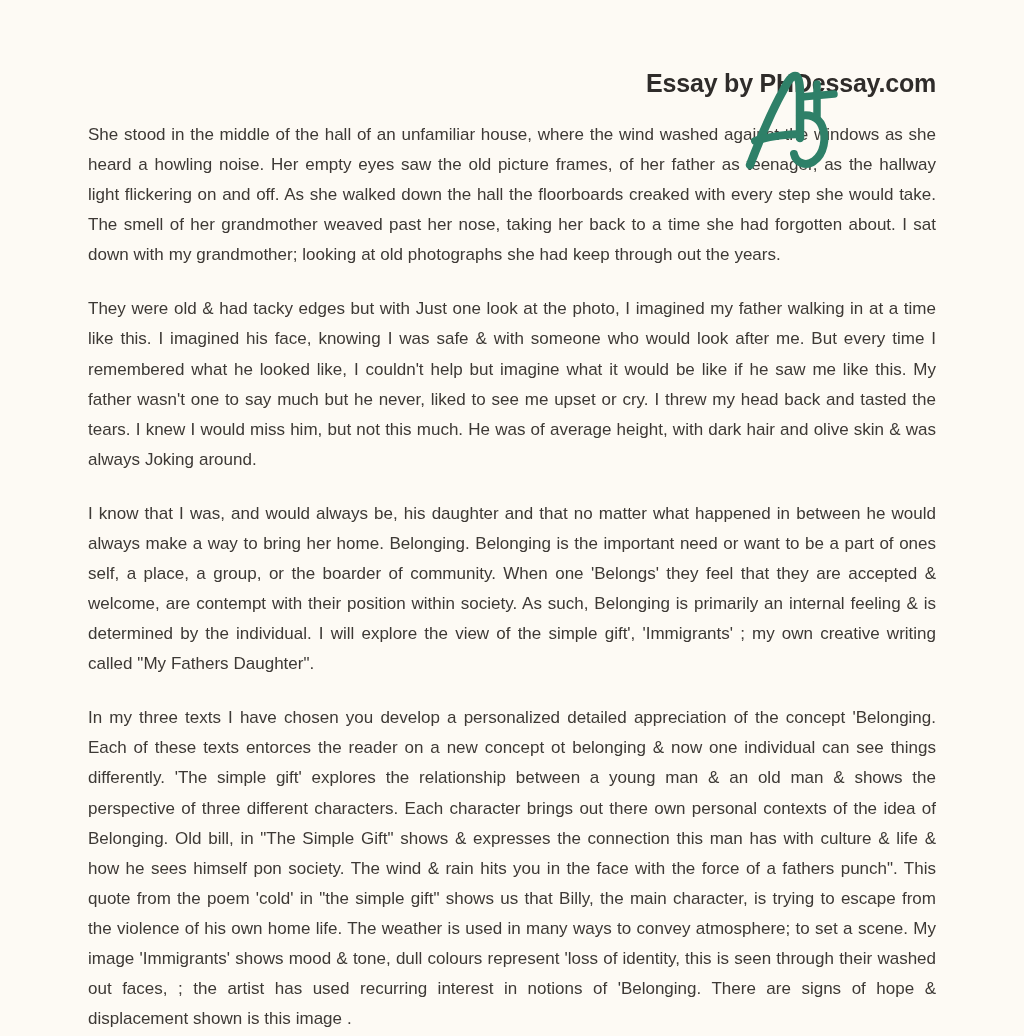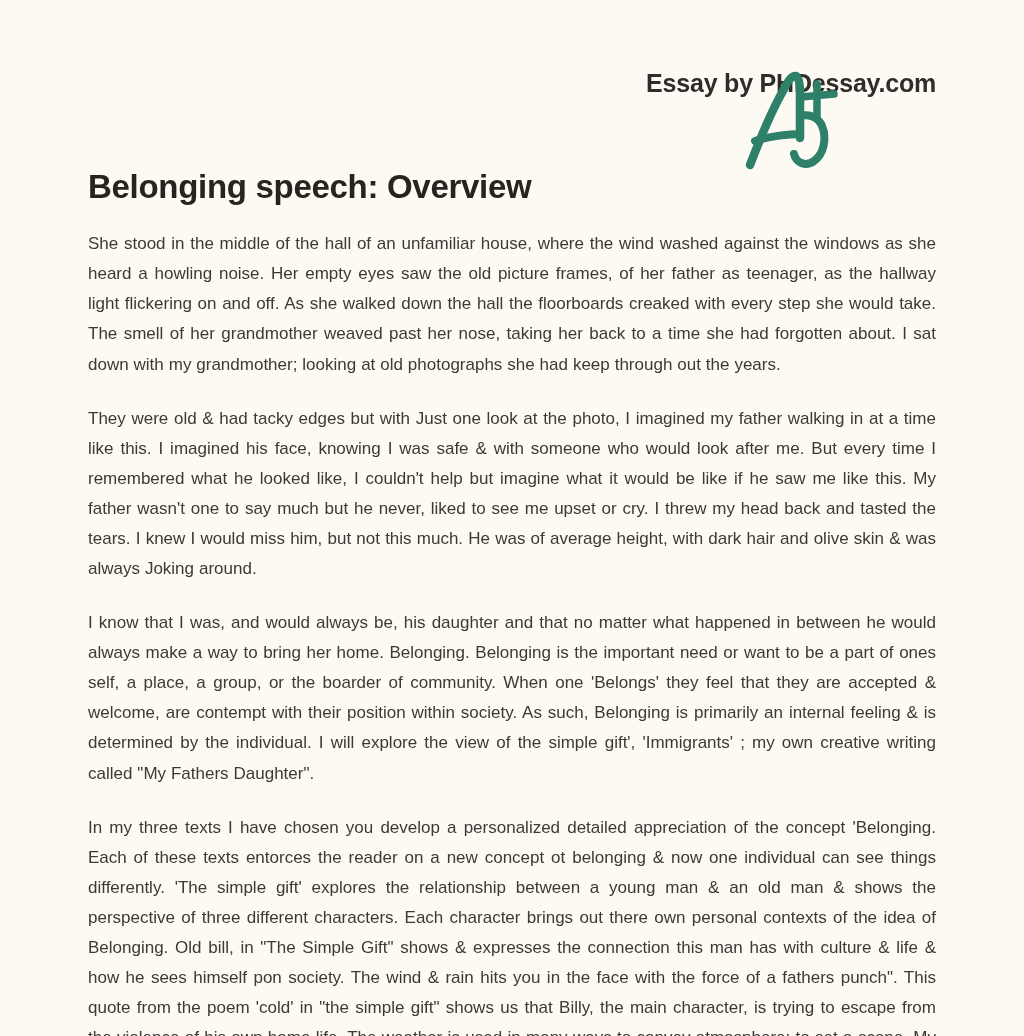--- a/index.html
+++ b/index.html
@@ -110,21 +110,20 @@
           <path d="M62 52 C 70 50, 80 52, 84 62 C 89 74, 86 90, 76 97 C 68 103, 58 99, 56 90" stroke-width="8"></path>
 
           <path d="M79 20 L 79 52" stroke-width="7.5"></path>
 
           <path d="M63 33 L 96 30" stroke-width="7.5"></path>
         </g>
       </svg>
     </div>
   </div>
 
-  <h2 class="article-title">Belonging speech: Overview</h2>
 
   <div class="body-copy">
     <p>She stood in the middle of the hall of an unfamiliar house, where the wind washed against the windows as she heard a howling noise. Her empty eyes saw the old picture frames, of her father as teenager, as the hallway light flickering on and off. As she walked down the hall the floorboards creaked with every step she would take. The smell of her grandmother weaved past her nose, taking her back to a time she had forgotten about. I sat down with my grandmother; looking at old photographs she had keep through out the years.</p>
     <p>They were old &amp; had tacky edges but with Just one look at the photo, I imagined my father walking in at a time like this. I imagined his face, knowing I was safe &amp; with someone who would look after me. But every time I remembered what he looked like, I couldn't help but imagine what it would be like if he saw me like this. My father wasn't one to say much but he never, liked to see me upset or cry. I threw my head back and tasted the tears. I knew I would miss him, but not this much. He was of average height, with dark hair and olive skin &amp; was always Joking around.</p>
     <p>I know that I was, and would always be, his daughter and that no matter what happened in between he would always make a way to bring her home. Belonging. Belonging is the important need or want to be a part of ones self, a place, a group, or the boarder of community. When one 'Belongs' they feel that they are accepted &amp; welcome, are contempt with their position within society. As such, Belonging is primarily an internal feeling &amp; is determined by the individual. I will explore the view of the simple gift', 'Immigrants' ; my own creative writing called "My Fathers Daughter".</p>
     <p>In my three texts I have chosen you develop a personalized detailed appreciation of the concept 'Belonging. Each of these texts entorces the reader on a new concept ot belonging &amp; now one individual can see things differently. 'The simple gift' explores the relationship between a young man &amp; an old man &amp; shows the perspective of three different characters. Each character brings out there own personal contexts of the idea of Belonging. Old bill, in "The Simple Gift" shows &amp; expresses the connection this man has with culture &amp; life &amp; how he sees himself pon society. The wind &amp; rain hits you in the face with the force of a fathers punch". This quote from the poem 'cold' in "the simple gift" shows us that Billy, the main character, is trying to escape from the violence of his own home life. The weather is used in many ways to convey atmosphere; to set a scene. My image 'Immigrants' shows mood &amp; tone, dull colours represent 'loss of identity, this is seen through their washed out faces, ; the artist has used recurring interest in notions of 'Belonging. There are signs of hope &amp; displacement shown is this image .</p>
 
   </div>
 
 </div>

